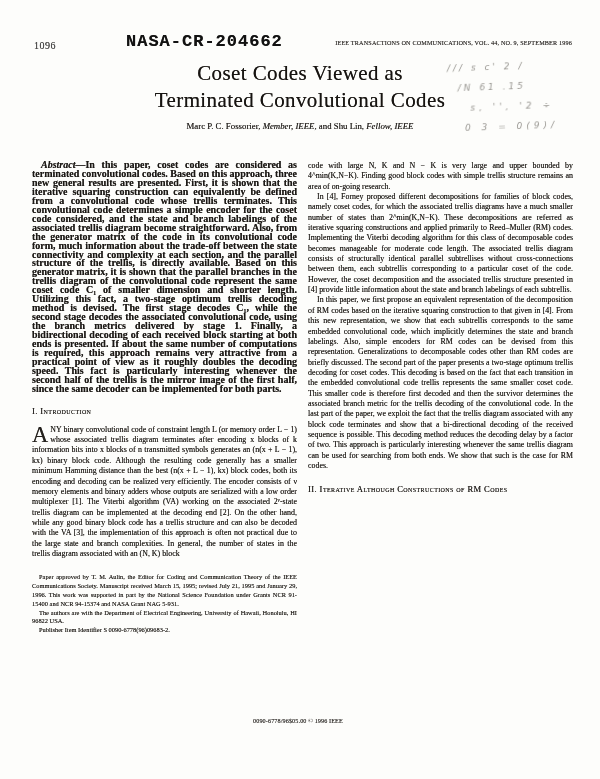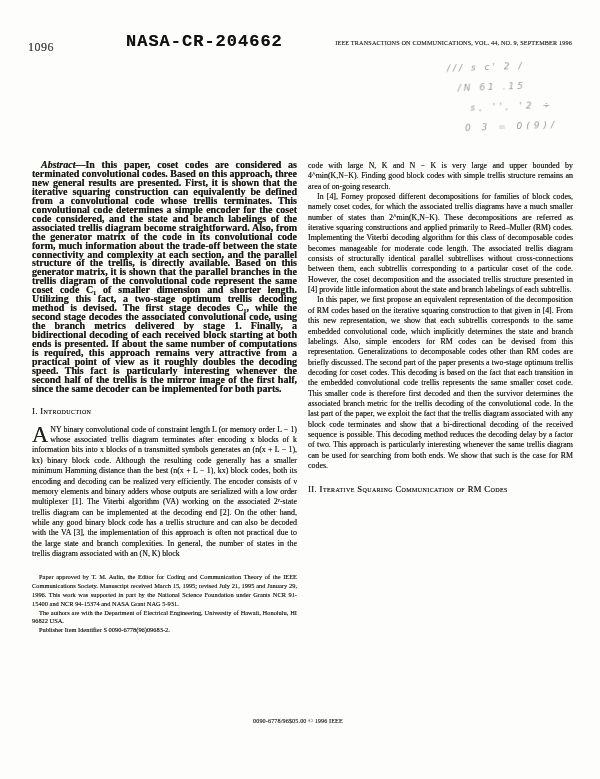--- a/index.html
+++ b/index.html
@@ -9,22 +9,22 @@
     width:600px; height:779px;
     margin:0 auto;
     background:#fdfdfb;
     font-family:"Liberation Serif", serif;
     color:#221f1c;
     overflow:hidden;
     text-shadow:0 0 0.35px rgba(40,36,32,0.75);
   }
   
   .hdr-pageno {
-    position:absolute; top:40px; left:28px;
-    font-size:12px; color:#4a4a4a; letter-spacing:0.5px;
+    position:absolute; top:40px; left:34px;
+    font-size:10px; color:#4a4a4a; letter-spacing:0.5px;
   }
   .hdr-stamp {
     position:absolute; top:32px; left:126px;
     font-family:"Liberation Mono", monospace;
     font-weight:bold; font-size:17px; letter-spacing:1px; color:#121212;
   }
   .hdr-journal {
     position:absolute; top:39px; right:28px;
     font-size:6.2px; color:#3d3a38; letter-spacing:0.15px;
   }
@@ -94,20 +94,29 @@
 </style>
 </head>
 <body>
 
 <div class="page">
 
   <span class="hdr-pageno">1096</span>
   <span class="hdr-stamp">NASA-CR-204662</span>
   <span class="hdr-journal">IEEE TRANSACTIONS ON COMMUNICATIONS, VOL. 44, NO. 9, SEPTEMBER 1996</span>
 
+  <div class="title-block">
+    <div class="title">
+      <span>Coset Codes Viewed as</span><br>
+      <span>Terminated Convolutional Codes</span>
+    </div>
+    <div class="authors">
+      <span>Marc P. C. Fossorier, </span><span class="ital">Member, IEEE</span><span>, and Shu Lin, </span><span class="ital">Fellow, IEEE</span>
+    </div>
+  </div>
 
   <div class="handwriting">
     <div class="hw1">/// s c'  2 /</div>
     <div class="hw2">/N  61  .15</div>
     <div class="hw3">s, '', '2 ÷</div>
     <div class="hw4">0 3 = 0(9)/</div>
   </div>
 
   <div class="columns">
 
@@ -127,21 +136,21 @@
         <p>The authors are with the Department of Electrical Engineering, University of Hawaii, Honolulu, HI 96822 USA.</p>
         <p>Publisher Item Identifier S 0090-6778(96)09683-2.</p>
       </div>
     </div>
 
     <div class="col">
       <p class="bodytext">code with large N, K and N − K is very large and upper bounded by 4^min(K,N−K). Finding good block codes with simple trellis structure remains an area of on-going research.</p>
       <p class="bodytext indent">In [4], Forney proposed different decompositions for families of block codes, namely coset codes, for which the associated trellis diagrams have a much smaller number of states than 2^min(K,N−K). These decompositions are referred as iterative squaring constructions and applied primarily to Reed–Muller (RM) codes. Implementing the Viterbi decoding algorithm for this class of decomposable codes becomes manageable for moderate code length. The associated trellis diagram consists of structurally identical parallel subtrellises without cross-connections between them, each subtrellis corresponding to a particular coset of the code. However, the coset decomposition and the associated trellis structure presented in [4] provide little information about the state and branch labelings of each subtrellis.</p>
       <p class="bodytext indent">In this paper, we first propose an equivalent representation of the decomposition of RM codes based on the iterative squaring construction to that given in [4]. From this new representation, we show that each subtrellis corresponds to the same embedded convolutional code, which implicitly determines the state and branch labelings. Also, simple encoders for RM codes can be devised from this representation. Generalizations to decomposable codes other than RM codes are briefly discussed. The second part of the paper presents a two-stage optimum trellis decoding for coset codes. This decoding is based on the fact that each transition in the embedded convolutional code trellis represents the same smaller coset code. This smaller code is therefore first decoded and then the survivor determines the associated branch metric for the trellis decoding of the convolutional code. In the last part of the paper, we exploit the fact that the trellis diagram associated with any block code terminates and show that a bi-directional decoding of the received sequence is possible. This decoding method reduces the decoding delay by a factor of two. This approach is particularly interesting whenever the same trellis diagram can be used for searching from both ends. We show that such is the case for RM codes.</p>
 
-      <h2 class="sec-heading sec2">II. Iterative Squaring Communication of RM Codes</h2>
+      <h2 class="sec-heading sec2">II. Iterative Although Constructions of RM Codes</h2>
 
     </div>
 
   </div>
 
   <span class="footer-line">0090-6778/96$05.00 © 1996 IEEE</span>
 
 </div>
 
 </body></html>

